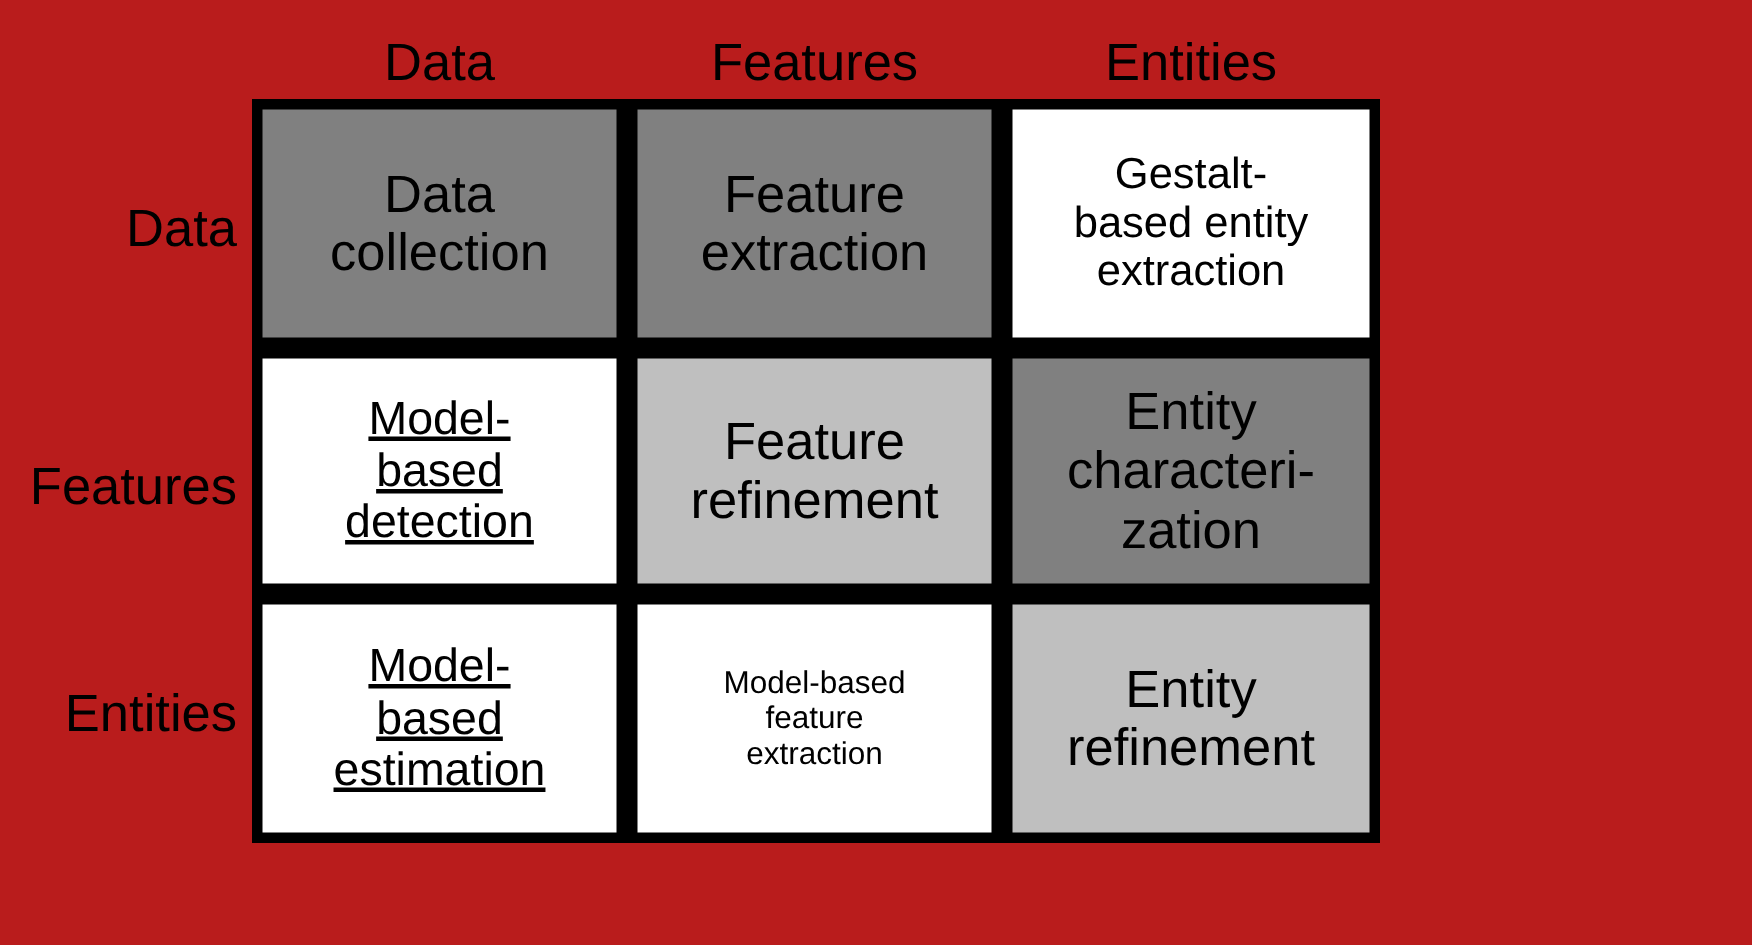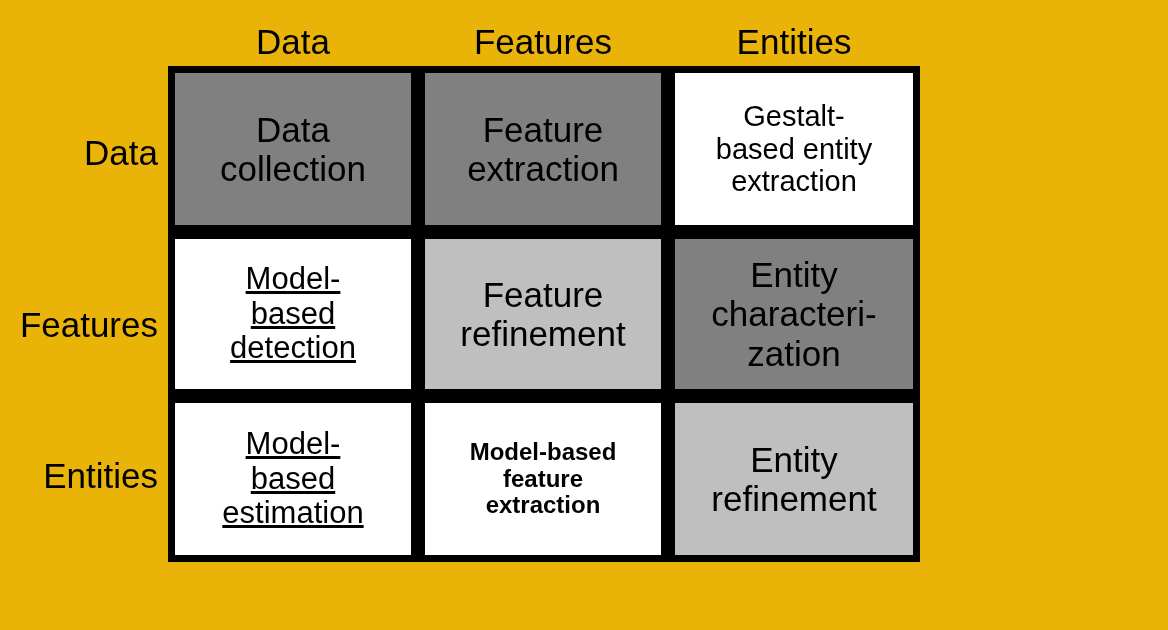--- a/index.html
+++ b/index.html
@@ -12,21 +12,21 @@
     height: 630px;
     font-family: "Liberation Sans", sans-serif;
     color: #000000;
     overflow: hidden;
   }
 
   #stage {
     position: relative;
     width: 1168px;
     height: 630px;
-    background: #eab308;
+    background: #b91c1c;
   }
 
   
   .col-header {
     position: absolute;
     top: 20px;
     height: 44px;
     line-height: 44px;
     text-align: center;
     font-size: 35px;
@@ -85,21 +85,21 @@
 
   
   .fill-dark  { background: #808080; }
   .fill-light { background: #bfbfbf; }
   .fill-white { background: #ffffff; justify-content: center; }
 
   
   .fs-lg { font-size: 35px; }
   .fs-md { font-size: 31px; text-decoration: underline; }
   .fs-sm { font-size: 29px; }
-  .fs-xs { font-size: 24px; font-weight: bold; }
+  .fs-xs { font-size: 21px; }
 </style>
 </head>
 <body>
 
 <div id="stage">
 
   <div class="col-header" id="col-header-0">Data</div>
   <div class="col-header" id="col-header-1">Features</div>
   <div class="col-header" id="col-header-2">Entities</div>
 

